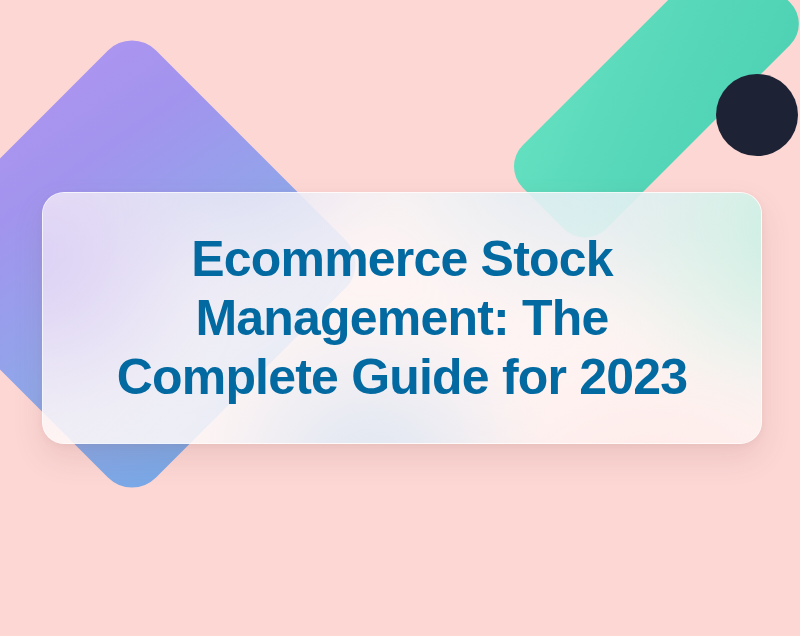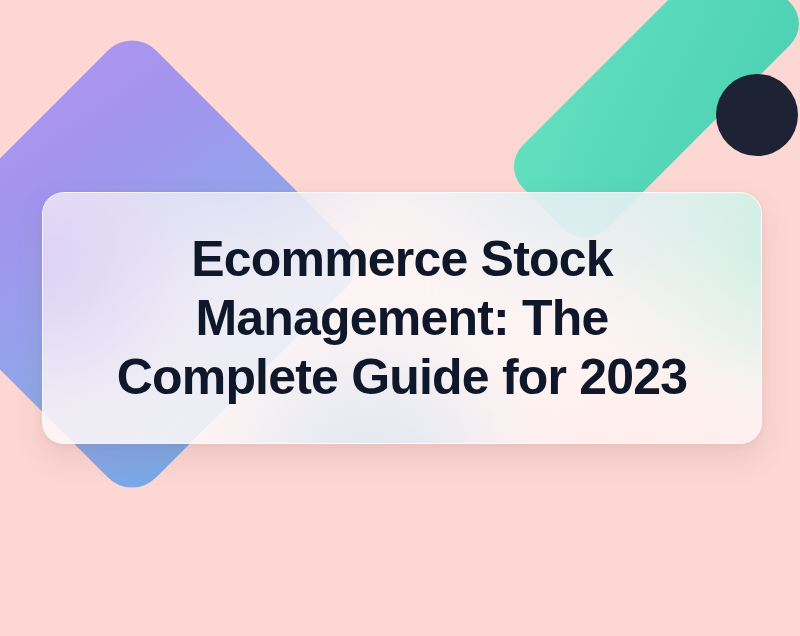--- a/index.html
+++ b/index.html
@@ -115,21 +115,21 @@
   }
 
   .card-title {
     margin: 0;
     text-align: center;
     font-family: "Liberation Sans", sans-serif;
     font-size: 50px;
     line-height: 1.18;
     font-weight: 700;
     letter-spacing: -0.8px;
-    color: #0f172a;
+    color: #0369a1;
     max-width: 600px;
   }
 </style>
 </head>
 <body>
 
 <div id="stage">
 
   <div class="bg-layer">
     <div class="shape-chevron"></div>

